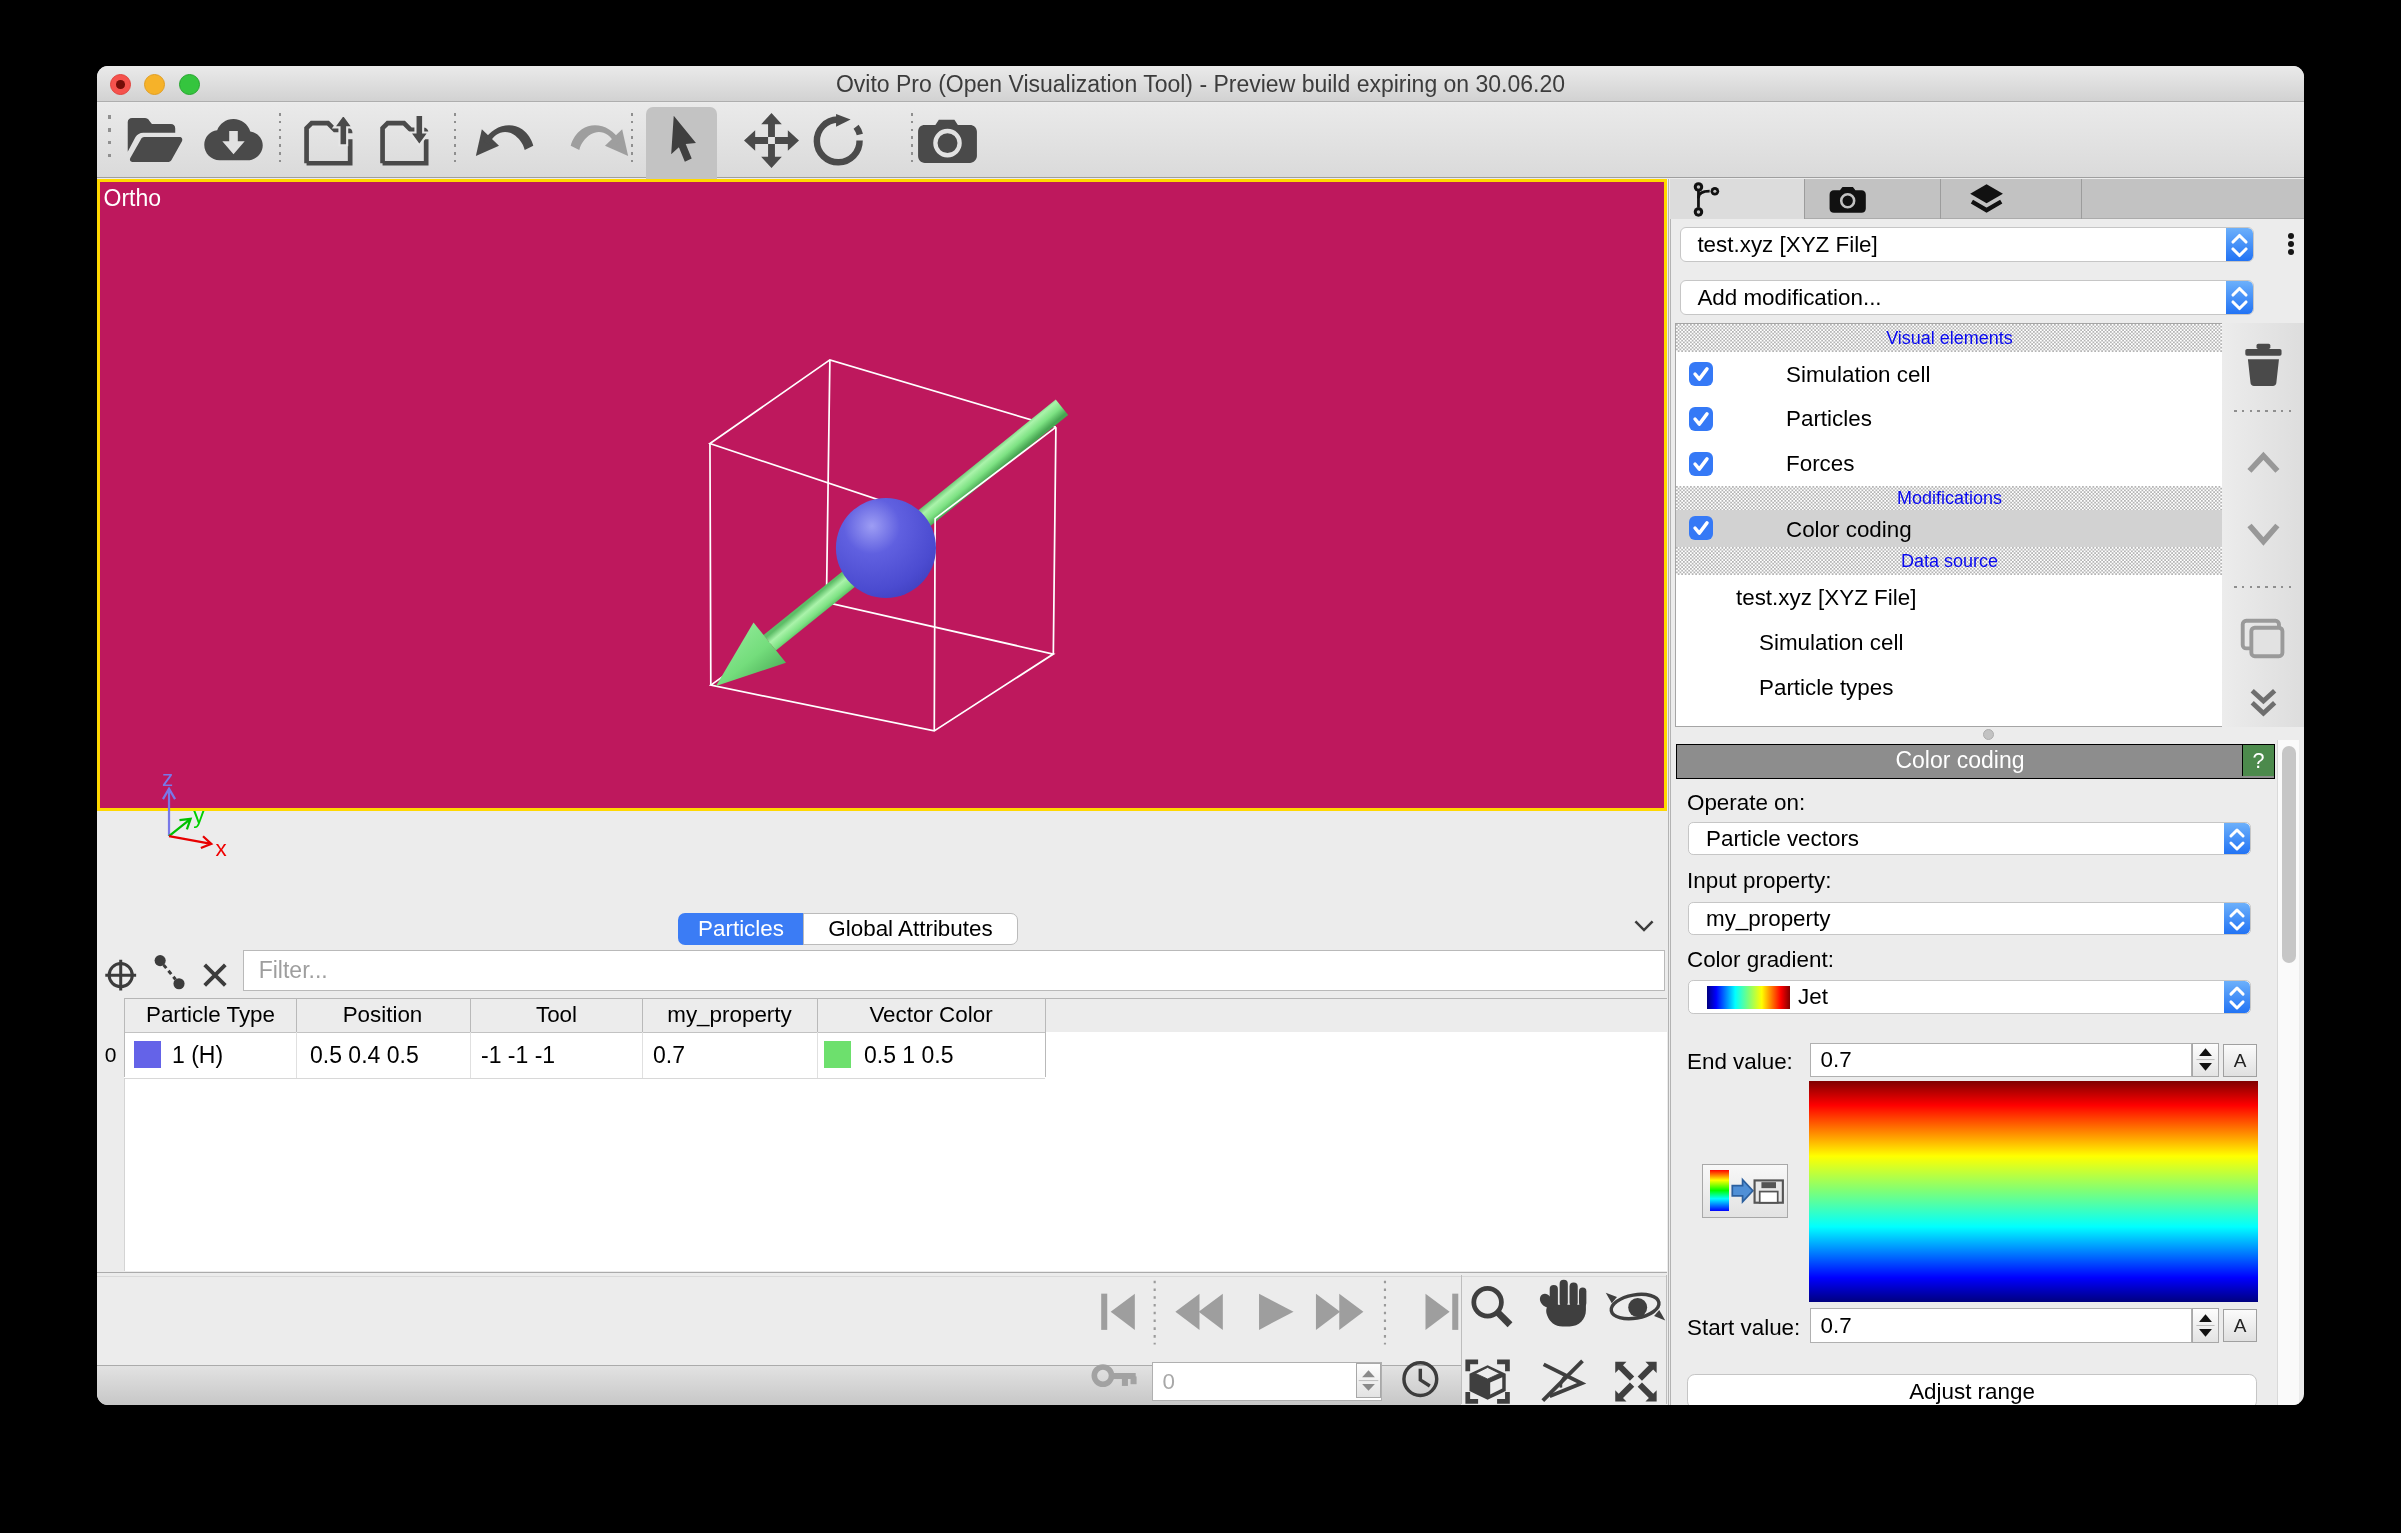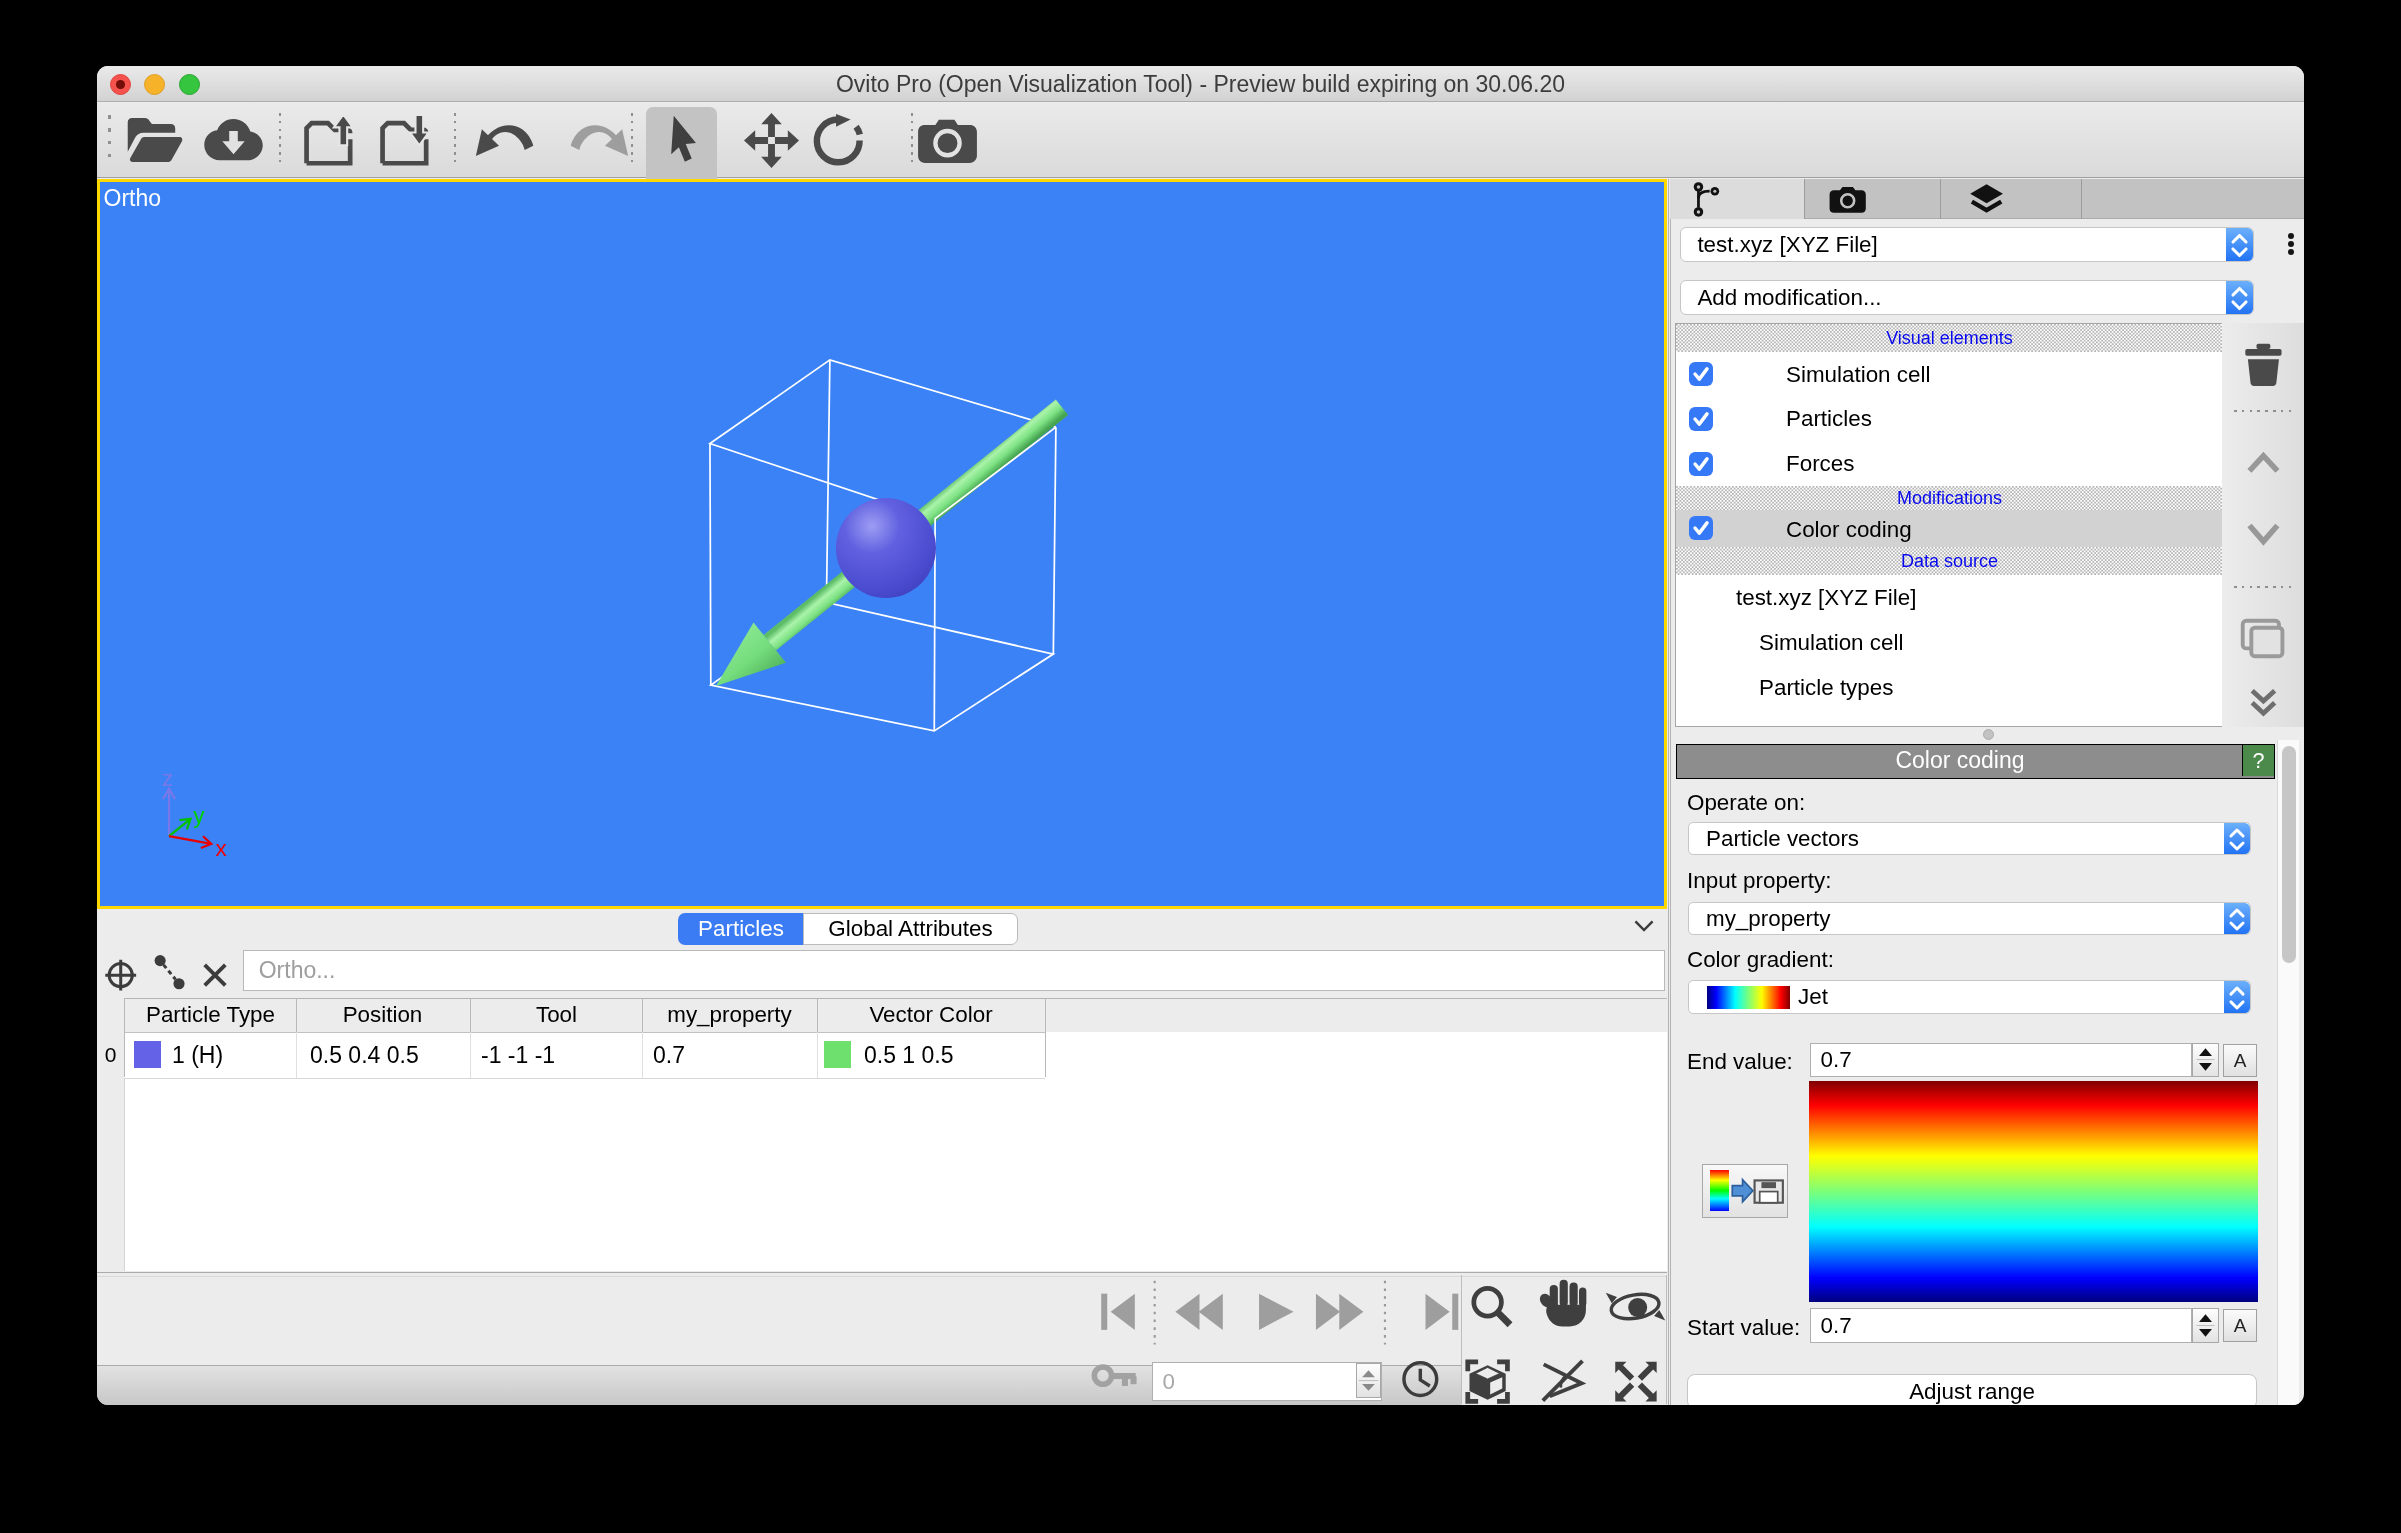--- a/index.html
+++ b/index.html
@@ -7,21 +7,21 @@
   #win{position:absolute;left:97px;top:66px;width:2207px;height:1339px;background:#ececec;border-radius:11.2px;overflow:hidden;}
   
   #titlebar{position:absolute;left:0;top:0;width:100%;height:36px;background:linear-gradient(#eaeaea,#d2d2d2);border-bottom:0.9px solid #aeaeae;}
   .light{position:absolute;top:7.8px;width:21px;height:21px;border-radius:50%;}
   #title{position:absolute;left:0;top:0;width:100%;height:36px;line-height:36px;text-align:center;font-size:23px;color:#3c3c3c;}
   
   #toolbar{position:absolute;left:0;top:37px;width:100%;height:75px;background:linear-gradient(#eaeaea,#dadada);border-bottom:0.9px solid #9f9f9f;}
   .tsep{position:absolute;top:10.4px;width:1.7px;height:55px;background-image:repeating-linear-gradient(to bottom,#8f8f8f 0 2.6px,transparent 2.6px 7.8px);}
   .ticon{position:absolute;top:0;height:75px;display:flex;align-items:center;justify-content:center;}
   
-  #viewport{position:absolute;left:0;top:113px;width:1570px;height:730px;background:#3b82f6;border:3.5px solid #ffd800;padding-left:12px;}
+  #viewport{position:absolute;left:0;top:113px;width:1570px;height:632px;background:#be185d;border:3.5px solid #ffd800;padding-left:12px;}
   #ortho{position:absolute;left:3.5px;top:2.6px;color:#fff;font-size:23px;}
   
   #tabbar{position:absolute;left:1573px;top:113px;width:634px;height:40px;background:#c2c2c2;border-bottom:0.9px solid #ababab;}
   .tab{position:absolute;top:0;height:40px;border-right:0.9px solid #9c9c9c;}
   .seltab{background:#dcdcdc;}
   .dd{position:absolute;background:#fff;border:0.9px solid #c6c6c6;border-radius:6px;font-size:22.4px;color:#000;}
   .dd .txt{position:absolute;left:16.4px;top:0;bottom:0;display:flex;align-items:center;}
   .spinner{position:absolute;right:0;top:0;bottom:0;width:27px;border-radius:0 5.2px 5.2px 0;background:linear-gradient(#6cb0fb,#2273f4);}
   .list{position:absolute;left:1578px;top:257px;width:549px;height:404px;background:#fff;border:1.7px solid #a5a5a5;}
   .lhdr{position:absolute;left:0;width:100%;background:repeating-conic-gradient(#ffffff 0% 25%,#b5b5b5 25% 50%);background-size:3.5px 3.5px;color:#0808f0;font-size:18px;text-align:center;display:flex;align-items:center;justify-content:center;}
@@ -391,21 +391,21 @@
       <path d="M27,16 L27,52 M9,34 L45,34" stroke-width="3.5"></path>
     </g>
     <g>
       <circle cx="73" cy="17" r="6.5" fill="#3c3c3c"></circle>
       <circle cx="95" cy="44" r="6.5" fill="#3c3c3c"></circle>
       <path d="M77,22 L91,39" stroke="#3c3c3c" stroke-width="3.5" stroke-dasharray="5 4"></path>
     </g>
     <path d="M125,22 L149,46 M149,22 L125,46" stroke="#3c3c3c" stroke-width="4.5"></path>
   </svg>
   <div id="filterbox">
-      <span>Ortho...</span>
+      <span>Filter...</span>
     </div>
 
   <div style="position:absolute;left:0;top:932px;width:1570px;height:273px;background:#fff;"></div>
   <div style="position:absolute;left:0;top:932px;width:1570px;height:34px;background:#ececec;"></div>
   <div class="hline" style="left:0;top:932px;width:1570px;background:#b5b5b5;"></div>
   <div class="hline" style="left:0;top:966px;width:948px;"></div>
   <div class="hline" style="left:27px;top:1012px;width:921px;background:#d8d8d8;"></div>
   <div class="thdr" style="left:27px;width:173px;">Particle Type</div>
   <div class="thdr" style="left:199px;width:173px;">Position</div>
   <div class="thdr" style="left:373px;width:173px;">Tool</div>

